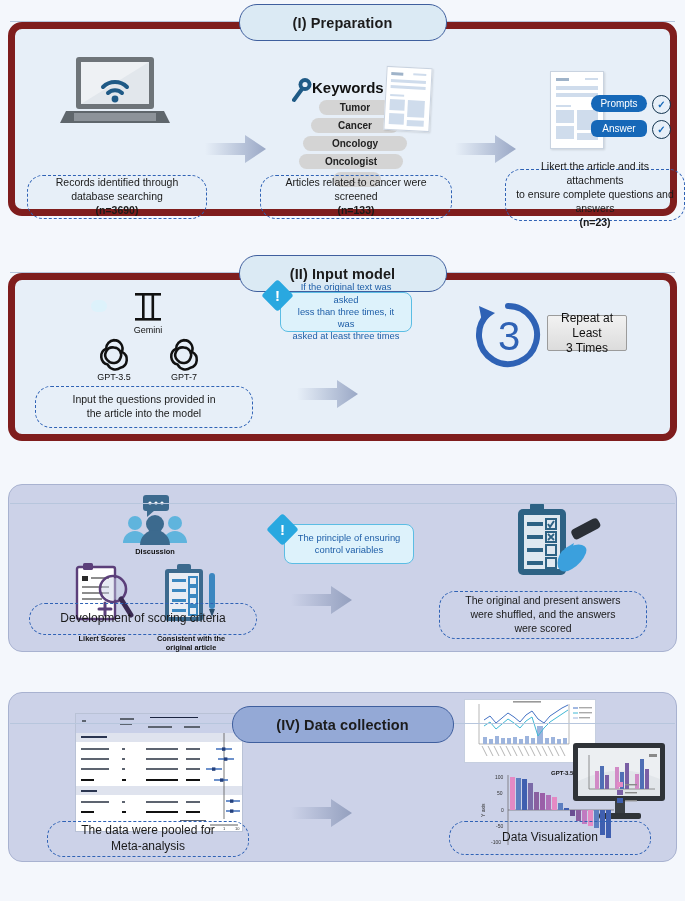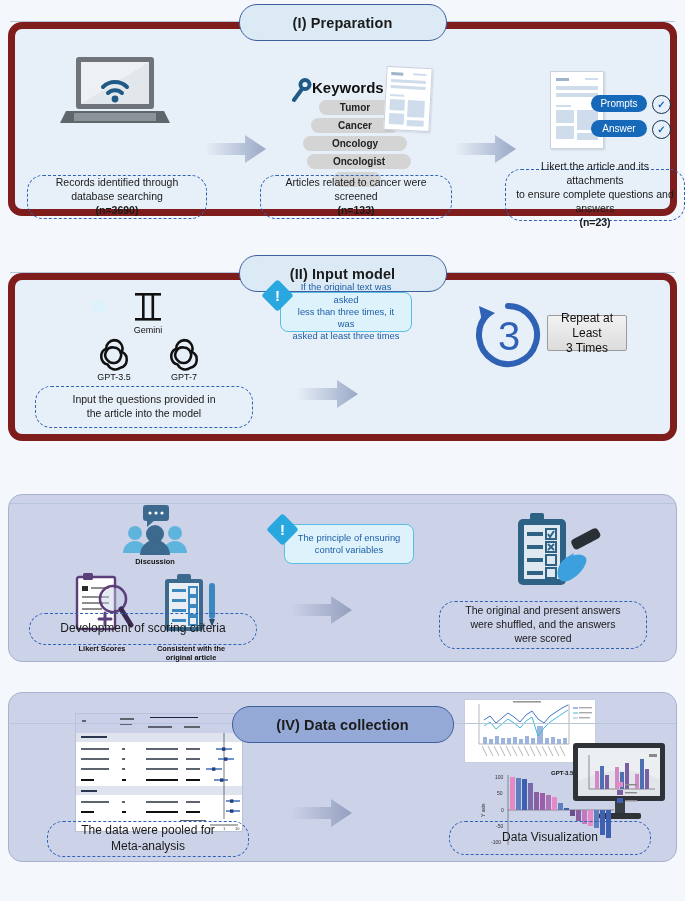--- a/index.html
+++ b/index.html
@@ -137,21 +137,21 @@
     <svg style="position:absolute;left:277px;top:48px;" width="22" height="26" viewBox="0 0 22 26">
       <circle cx="13" cy="7.5" r="6.5" fill="#1f5a86"></circle>
       <circle cx="13" cy="7.5" r="2.6" fill="#e7eff8"></circle>
       <path d="M10 12 L2 23" stroke="#1f5a86" stroke-width="4" stroke-linecap="round"></path>
     </svg>
     <div class="kw-title" style="left:297px;top:50px;">Keywords</div>
 
     <div class="kw-chip" style="left:304px;top:71px;width:72px;">Tumor</div>
     <div class="kw-chip" style="left:296px;top:89px;width:88px;">Cancer</div>
     <div class="kw-chip" style="left:288px;top:107px;width:104px;">Oncology</div>
-    <div class="kw-chip" style="left:292px;top:125px;width:104px;">Oncologist</div>
+    <div class="kw-chip" style="left:284px;top:125px;width:104px;">Oncologist</div>
     <div class="kw-chip dots" style="left:318px;top:143px;width:48px;">......</div>
 
     <div class="doc" style="left:370px;top:38px;width:44px;height:62px;transform:rotate(3deg);">
       <i class="t" style="left:4px;top:5px;width:12px;height:3px;"></i>
       <i style="left:26px;top:5px;width:13px;height:2px;"></i>
       <i style="left:4px;top:12px;width:35px;height:3px;"></i>
       <i style="left:4px;top:18px;width:35px;height:3px;"></i>
       <i style="left:4px;top:27px;width:14px;height:2px;"></i>
       <i style="left:4px;top:32px;width:15px;height:11px;"></i>
       <i style="left:22px;top:32px;width:17px;height:17px;"></i>
@@ -177,21 +177,21 @@
       <i style="left:5px;top:14px;width:42px;height:4px;"></i>
       <i style="left:5px;top:21px;width:42px;height:4px;"></i>
       <i style="left:5px;top:33px;width:15px;height:2px;"></i>
       <i style="left:5px;top:38px;width:18px;height:13px;"></i>
       <i style="left:26px;top:38px;width:21px;height:20px;"></i>
       <i style="left:5px;top:54px;width:18px;height:13px;"></i>
       <i style="left:26px;top:61px;width:21px;height:7px;"></i>
     </div>
     <div class="tagbtn" style="left:576px;top:66px;width:56px;">Prompts</div>
     <div class="chk" style="left:637px;top:66px;">✓</div>
-    <div class="tagbtn" style="left:576px;top:91px;width:56px;">Answer</div>
+    <div class="tagbtn" style="left:576px;top:91px;width:56px;border-radius:6px;">Answer</div>
     <div class="chk" style="left:637px;top:91px;">✓</div>
 
     <div class="pill" style="left:12px;top:146px;width:180px;height:44px;">
       <div>
         <div>Records identified through</div>
         <div>database searching</div>
         <div style="font-weight:bold">(n=3690)</div>
       </div>
     </div>
     <div class="pill" style="left:245px;top:146px;width:192px;height:44px;">
@@ -275,21 +275,21 @@
       <div>If the original text was asked</div>
       <div>less than three times, it was</div>
       <div>asked at least three times</div>
     </div>
   </div>
   <div class="bang" style="left:266px;top:284px;z-index:13;">
       <span>!</span>
     </div>
 
   <div class="badge-line" style="top:503px;"></div>
-  <div class="section sec-lav" style="top:494px;height:168px;">
+  <div class="section sec-lav" style="top:484px;height:168px;">
 
     <svg style="position:absolute;left:108px;top:10px;" width="76" height="52" viewBox="0 0 76 52">
       <rect x="26" y="0" width="26" height="16" rx="3" fill="#3c6a8e"></rect>
       <polygon points="30,15 30,22 38,15" fill="#3c6a8e"></polygon>
       <circle cx="33" cy="8" r="1.6" fill="#fff"></circle>
         <circle cx="39" cy="8" r="1.6" fill="#fff"></circle>
         <circle cx="45" cy="8" r="1.6" fill="#fff"></circle>
       <circle cx="18" cy="28" r="7" fill="#5fb4dd"></circle>
       <path d="M6 48 a12 12 0 0 1 24 0 Z" fill="#5fb4dd"></path>
       <circle cx="58" cy="28" r="7" fill="#5fb4dd"></circle>

